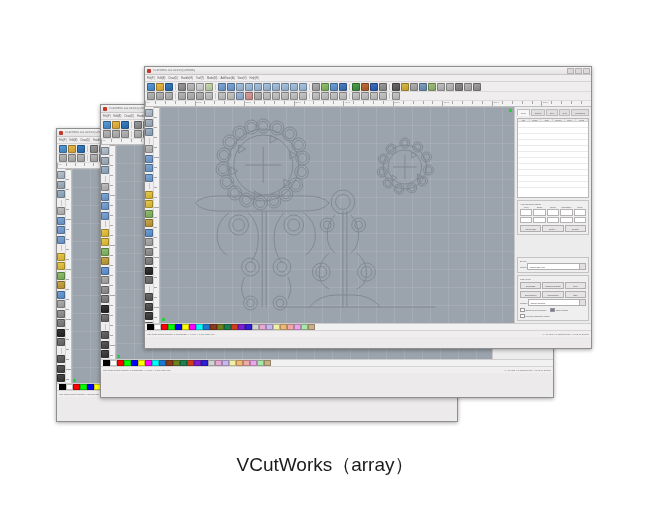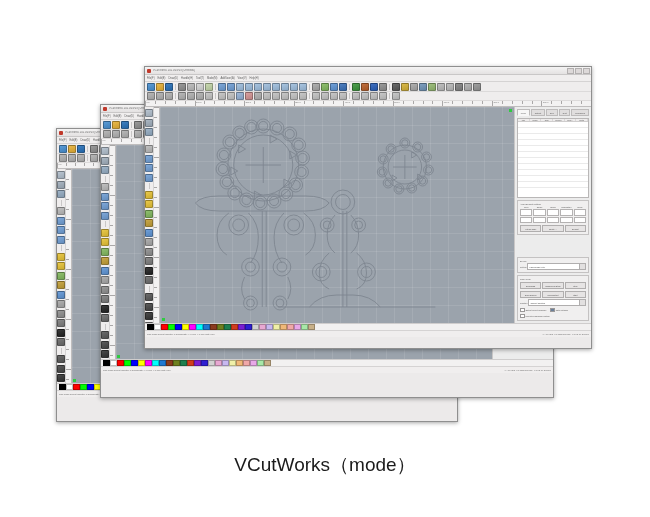--- a/index.html
+++ b/index.html
@@ -1086,13 +1086,13 @@
       <span class="swatch" style="background: rgb(168, 232, 168);"></span>
       <span class="swatch" style="background: rgb(200, 176, 136);"></span>
     </div>
 
   <div class="statusbar">
     <span>Pan mode   Select objects: 0   Coordinate: X 0.000 Y 0.000   Unit: mm</span>
     <span>X:-1.0 mm  Y:0.0mm  Device: 4.1.98 LV Device</span>
   </div>
 </div>
 
-<div class="caption">VCutWorks（mode）</div>
+<div class="caption">VCutWorks（array）</div>
 
 </body></html>

